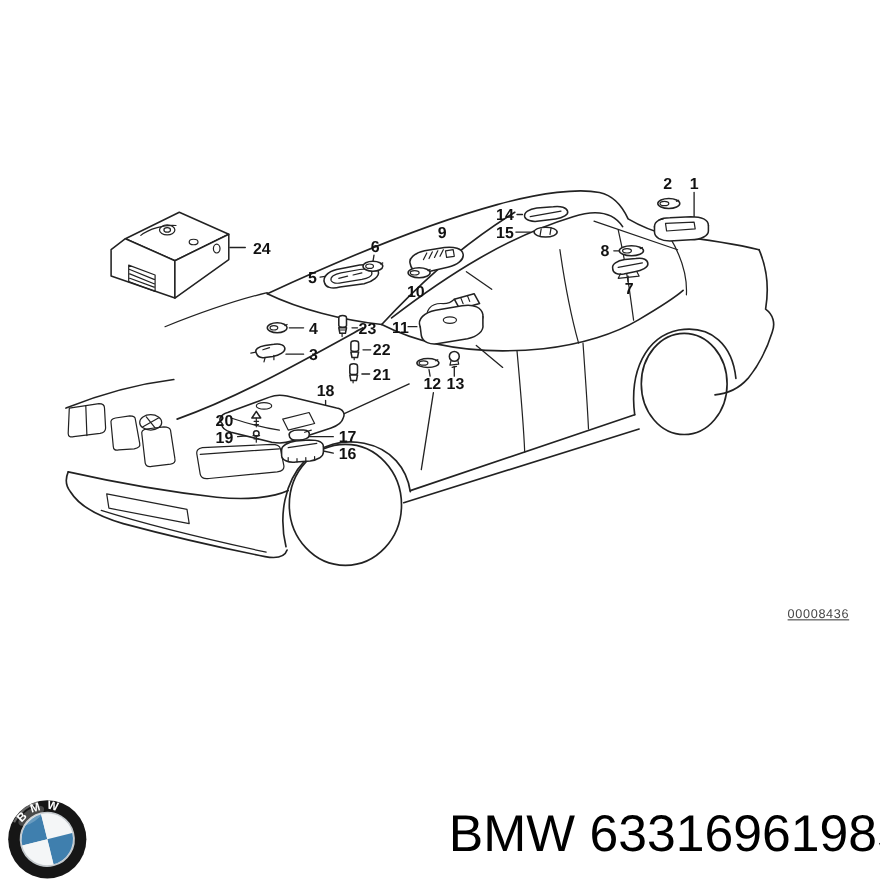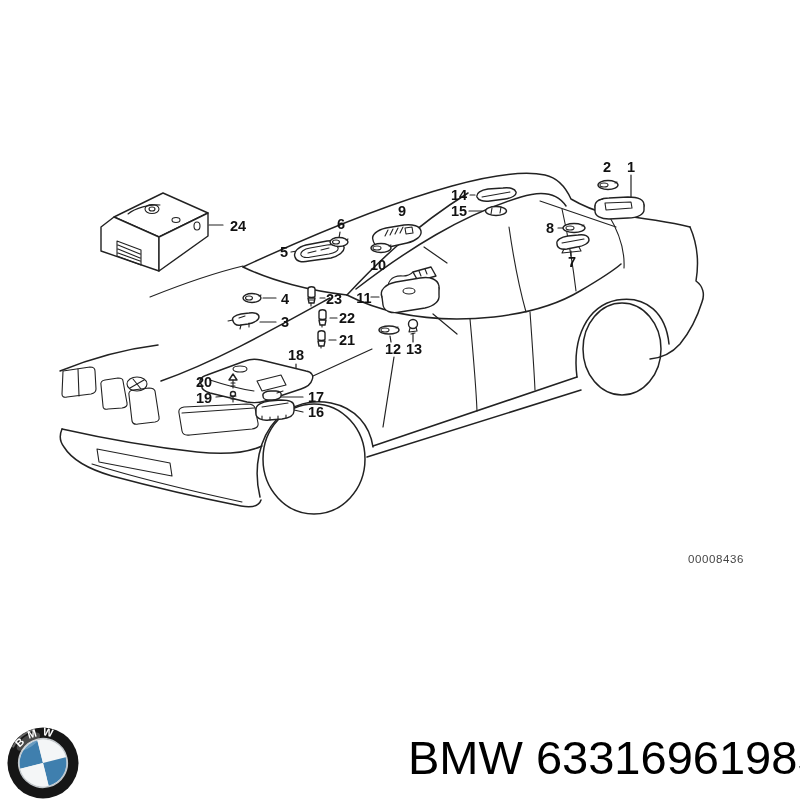--- a/index.html
+++ b/index.html
@@ -7,22 +7,22 @@
         font-family:"Liberation Sans",sans-serif;}
   svg{display:block;}
   .diagram-svg{position:absolute;left:0;top:0;}
   .cl{fill:none;stroke:#222;stroke-width:1.5;stroke-linecap:round;stroke-linejoin:round;}
   .thin{stroke-width:1.1;}
   .part{fill:#fff;stroke:#222;stroke-width:1.4;stroke-linecap:round;stroke-linejoin:round;}
   .pd{fill:none;stroke:#222;stroke-width:1.1;stroke-linecap:round;stroke-linejoin:round;}
   .leader{fill:none;stroke:#222;stroke-width:1.2;stroke-linecap:round;}
   text.callout{font-family:"Liberation Sans",sans-serif;font-weight:bold;font-size:14.5px;
                fill:#111;text-anchor:middle;}
-  .image-code{position:absolute;left:688px;top:553px;font-size:11.5px;color:#454545;
-              letter-spacing:0.6px;}
+  .image-code{position:absolute;left:716px;top:553px;font-size:11.5px;color:#454545;
+              letter-spacing:0.6px;text-decoration:underline;}
   .footer-text{position:absolute;left:408px;top:734px;font-size:47px;color:#000;
                white-space:nowrap;letter-spacing:0px;line-height:1;}
   .logo-wrap{position:absolute;left:4px;top:726px;}
   .logo-letters{font-family:"Liberation Sans",sans-serif;font-weight:bold;font-size:11px;
                 fill:#fff;letter-spacing:5px;}
 </style>
 </head>
 <body>
 
 <div class="page">

